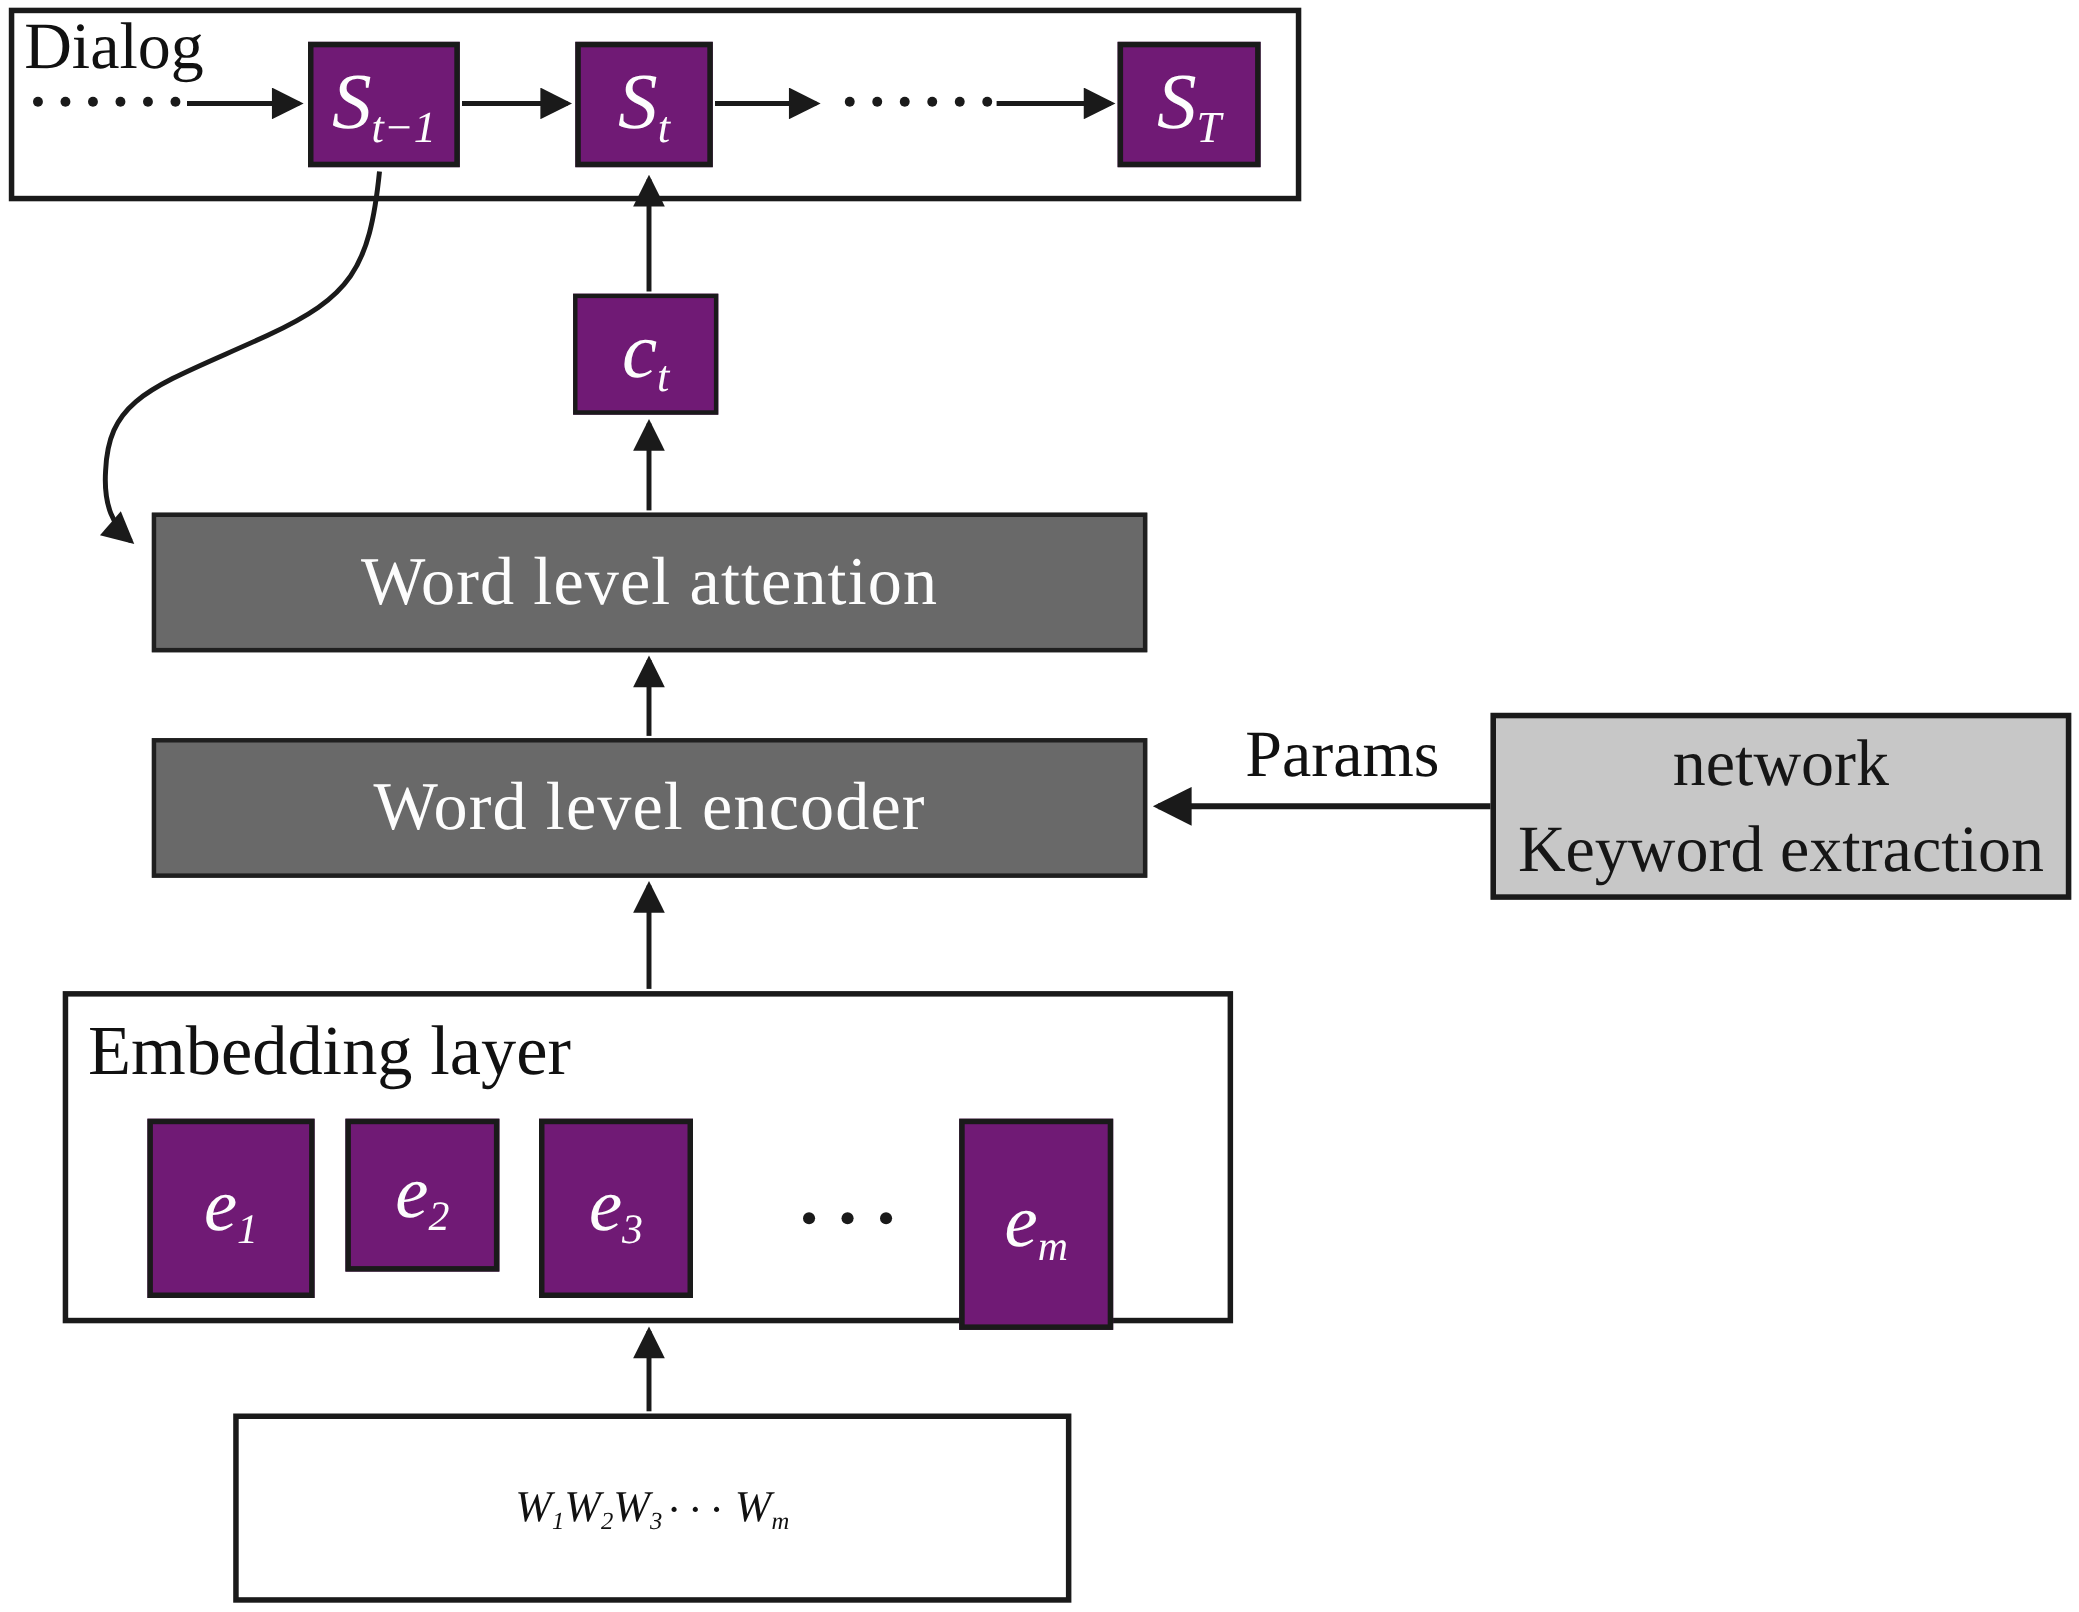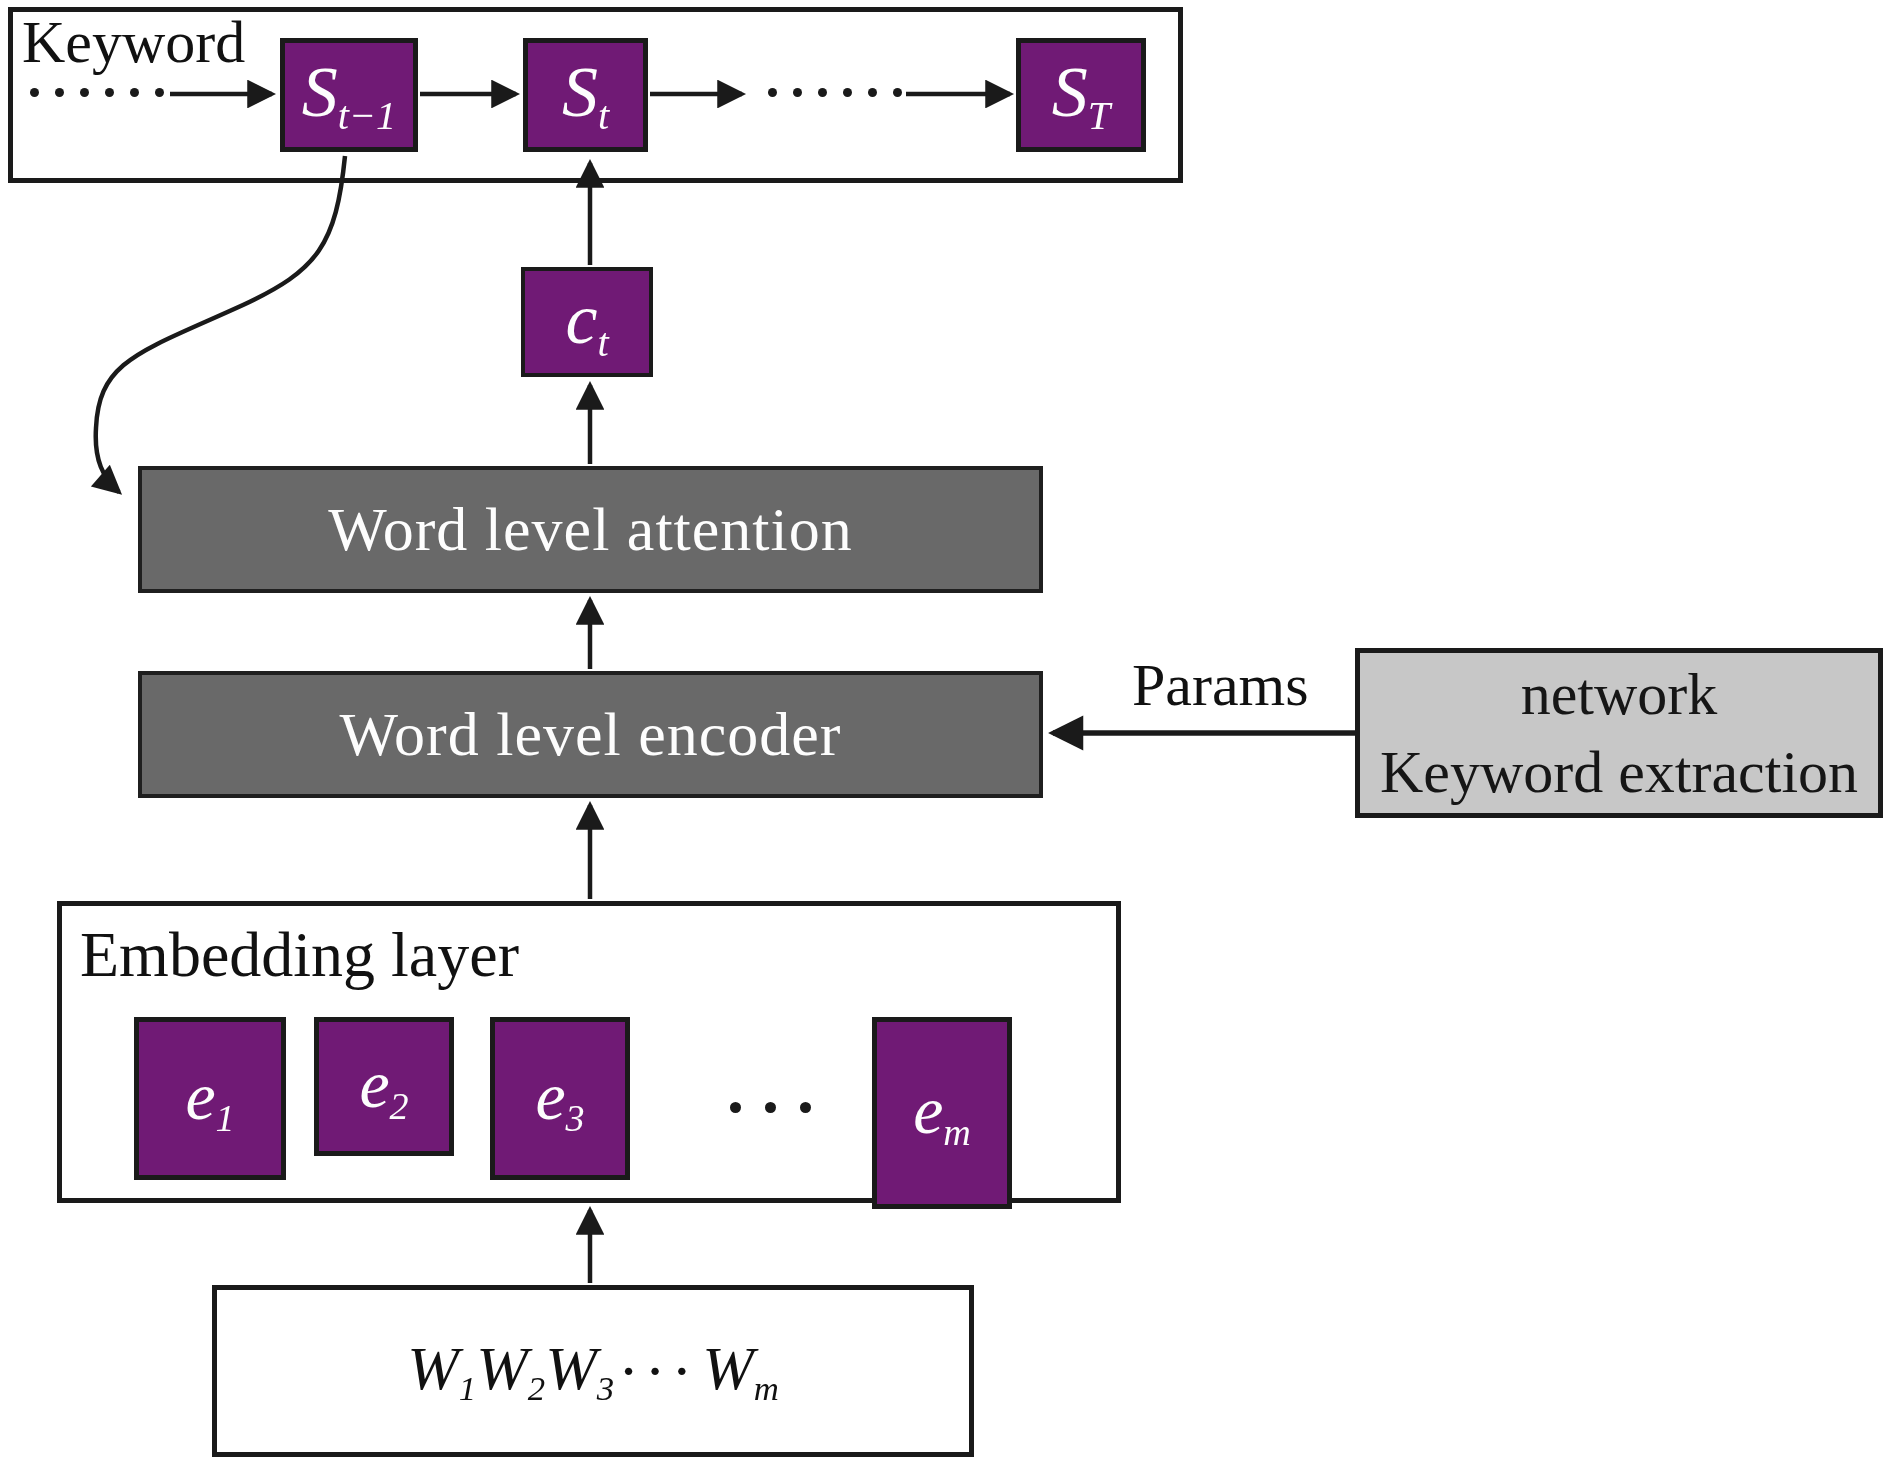--- a/index.html
+++ b/index.html
@@ -55,32 +55,32 @@
   .dots .dot { background: #1a1a1a; border-radius: 50%; }
   .dots-small { gap: 16px; }
   .dots-small .dot { width: 9px; height: 9px; }
   .dots-big { gap: 24px; }
   .dots-big .dot { width: 11px; height: 11px; }
   .w-box {
     display: flex;
     align-items: center;
     justify-content: center;
     color: #111111;
-    font-size: 62px;
+    font-size: 40px;
   }
   .w-box .ellipsis-inline { font-style: normal; letter-spacing: 6px; padding: 0 4px; }
   .arrow-layer { position: absolute; left: 0; top: 0; pointer-events: none; }
 </style>
 </head>
 <body>
 
 <div class="canvas">
 
   <div class="abs outline-box" style="left:8px; top:7px; width:1175px; height:176px;"></div>
-  <div class="plain-label" style="left:22px; top:12px; font-size:60px; line-height:60px;">Keyword</div>
+  <div class="plain-label" style="left:22px; top:12px; font-size:60px; line-height:60px;">Dialog</div>
 
   <div class="dots dots-small" style="left:30px; top:88px;">
       <span class="dot"></span>
       <span class="dot"></span>
       <span class="dot"></span>
       <span class="dot"></span>
       <span class="dot"></span>
       <span class="dot"></span>
     </div>
 

